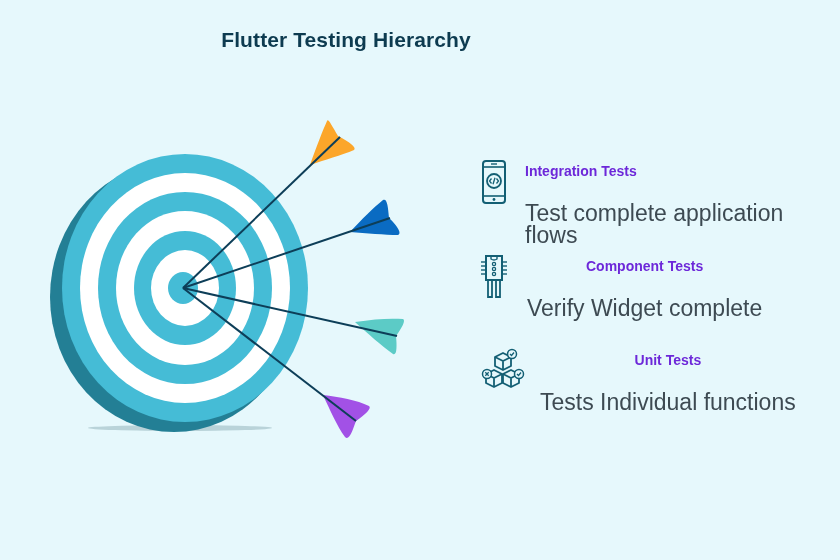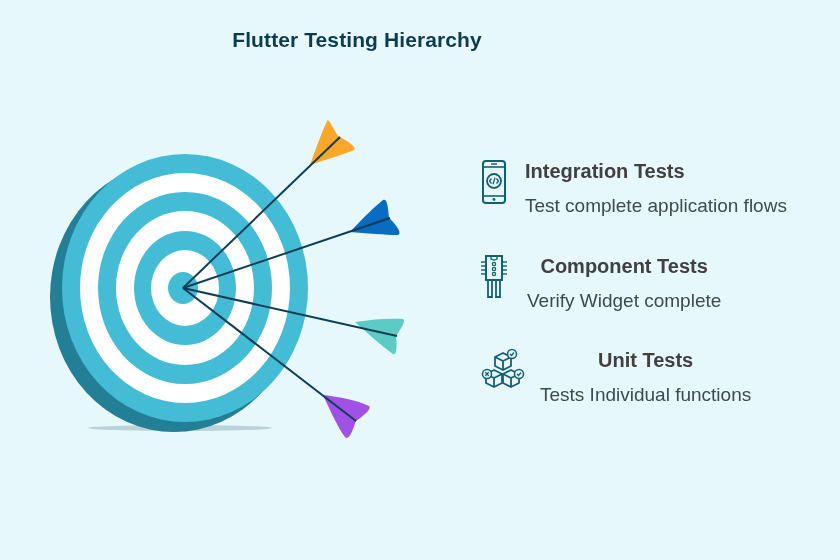--- a/index.html
+++ b/index.html
@@ -5,31 +5,31 @@
   html, body { margin: 0; padding: 0; }
   body {
     width: 840px; height: 560px; overflow: hidden;
     background: #e6f8fc;
     font-family: "Liberation Sans", "DejaVu Sans", sans-serif;
     position: relative;
   }
   .title {
     position: absolute; left: 0; top: 28px; width: 692px;
     text-align: center; font-size: 21px; font-weight: bold;
-    color: #0d3b50; letter-spacing: 0.1px; margin-left: 11px;
+    color: #0d3b50; letter-spacing: 0.1px;
   }
   .diagram { position: absolute; left: 0; top: 0; }
   .item { position: absolute; left: 480px; display: flex; align-items: flex-start; }
   .item .icon { width: 44px; height: 48px; flex: 0 0 auto; }
   .item .texts { margin-left: 2px; }
   .item .heading {
-    font-size: 20px; font-weight: bold; color: #404040; line-height: 26px;
+    font-size: 14px; font-weight: bold; color: #6d28d9; line-height: 26px;
   }
   .item .desc {
-    font-size: 19px; color: #3d4a52; line-height: 22px; margin-top: 11px;
+    font-size: 23px; color: #3d4a52; line-height: 22px; margin-top: 18px;
   }
   .item-integration { top: 158px; }
   .item-component  { top: 253px; text-align: center; }
   .item-unit       { top: 347px; }
   .item-integration .texts { margin-left: 1px; }
   .item-component .texts { margin-left: 3px; }
   .item-unit .texts { margin-left: 14px; text-align: center; }
 </style>
 </head>
 <body>

